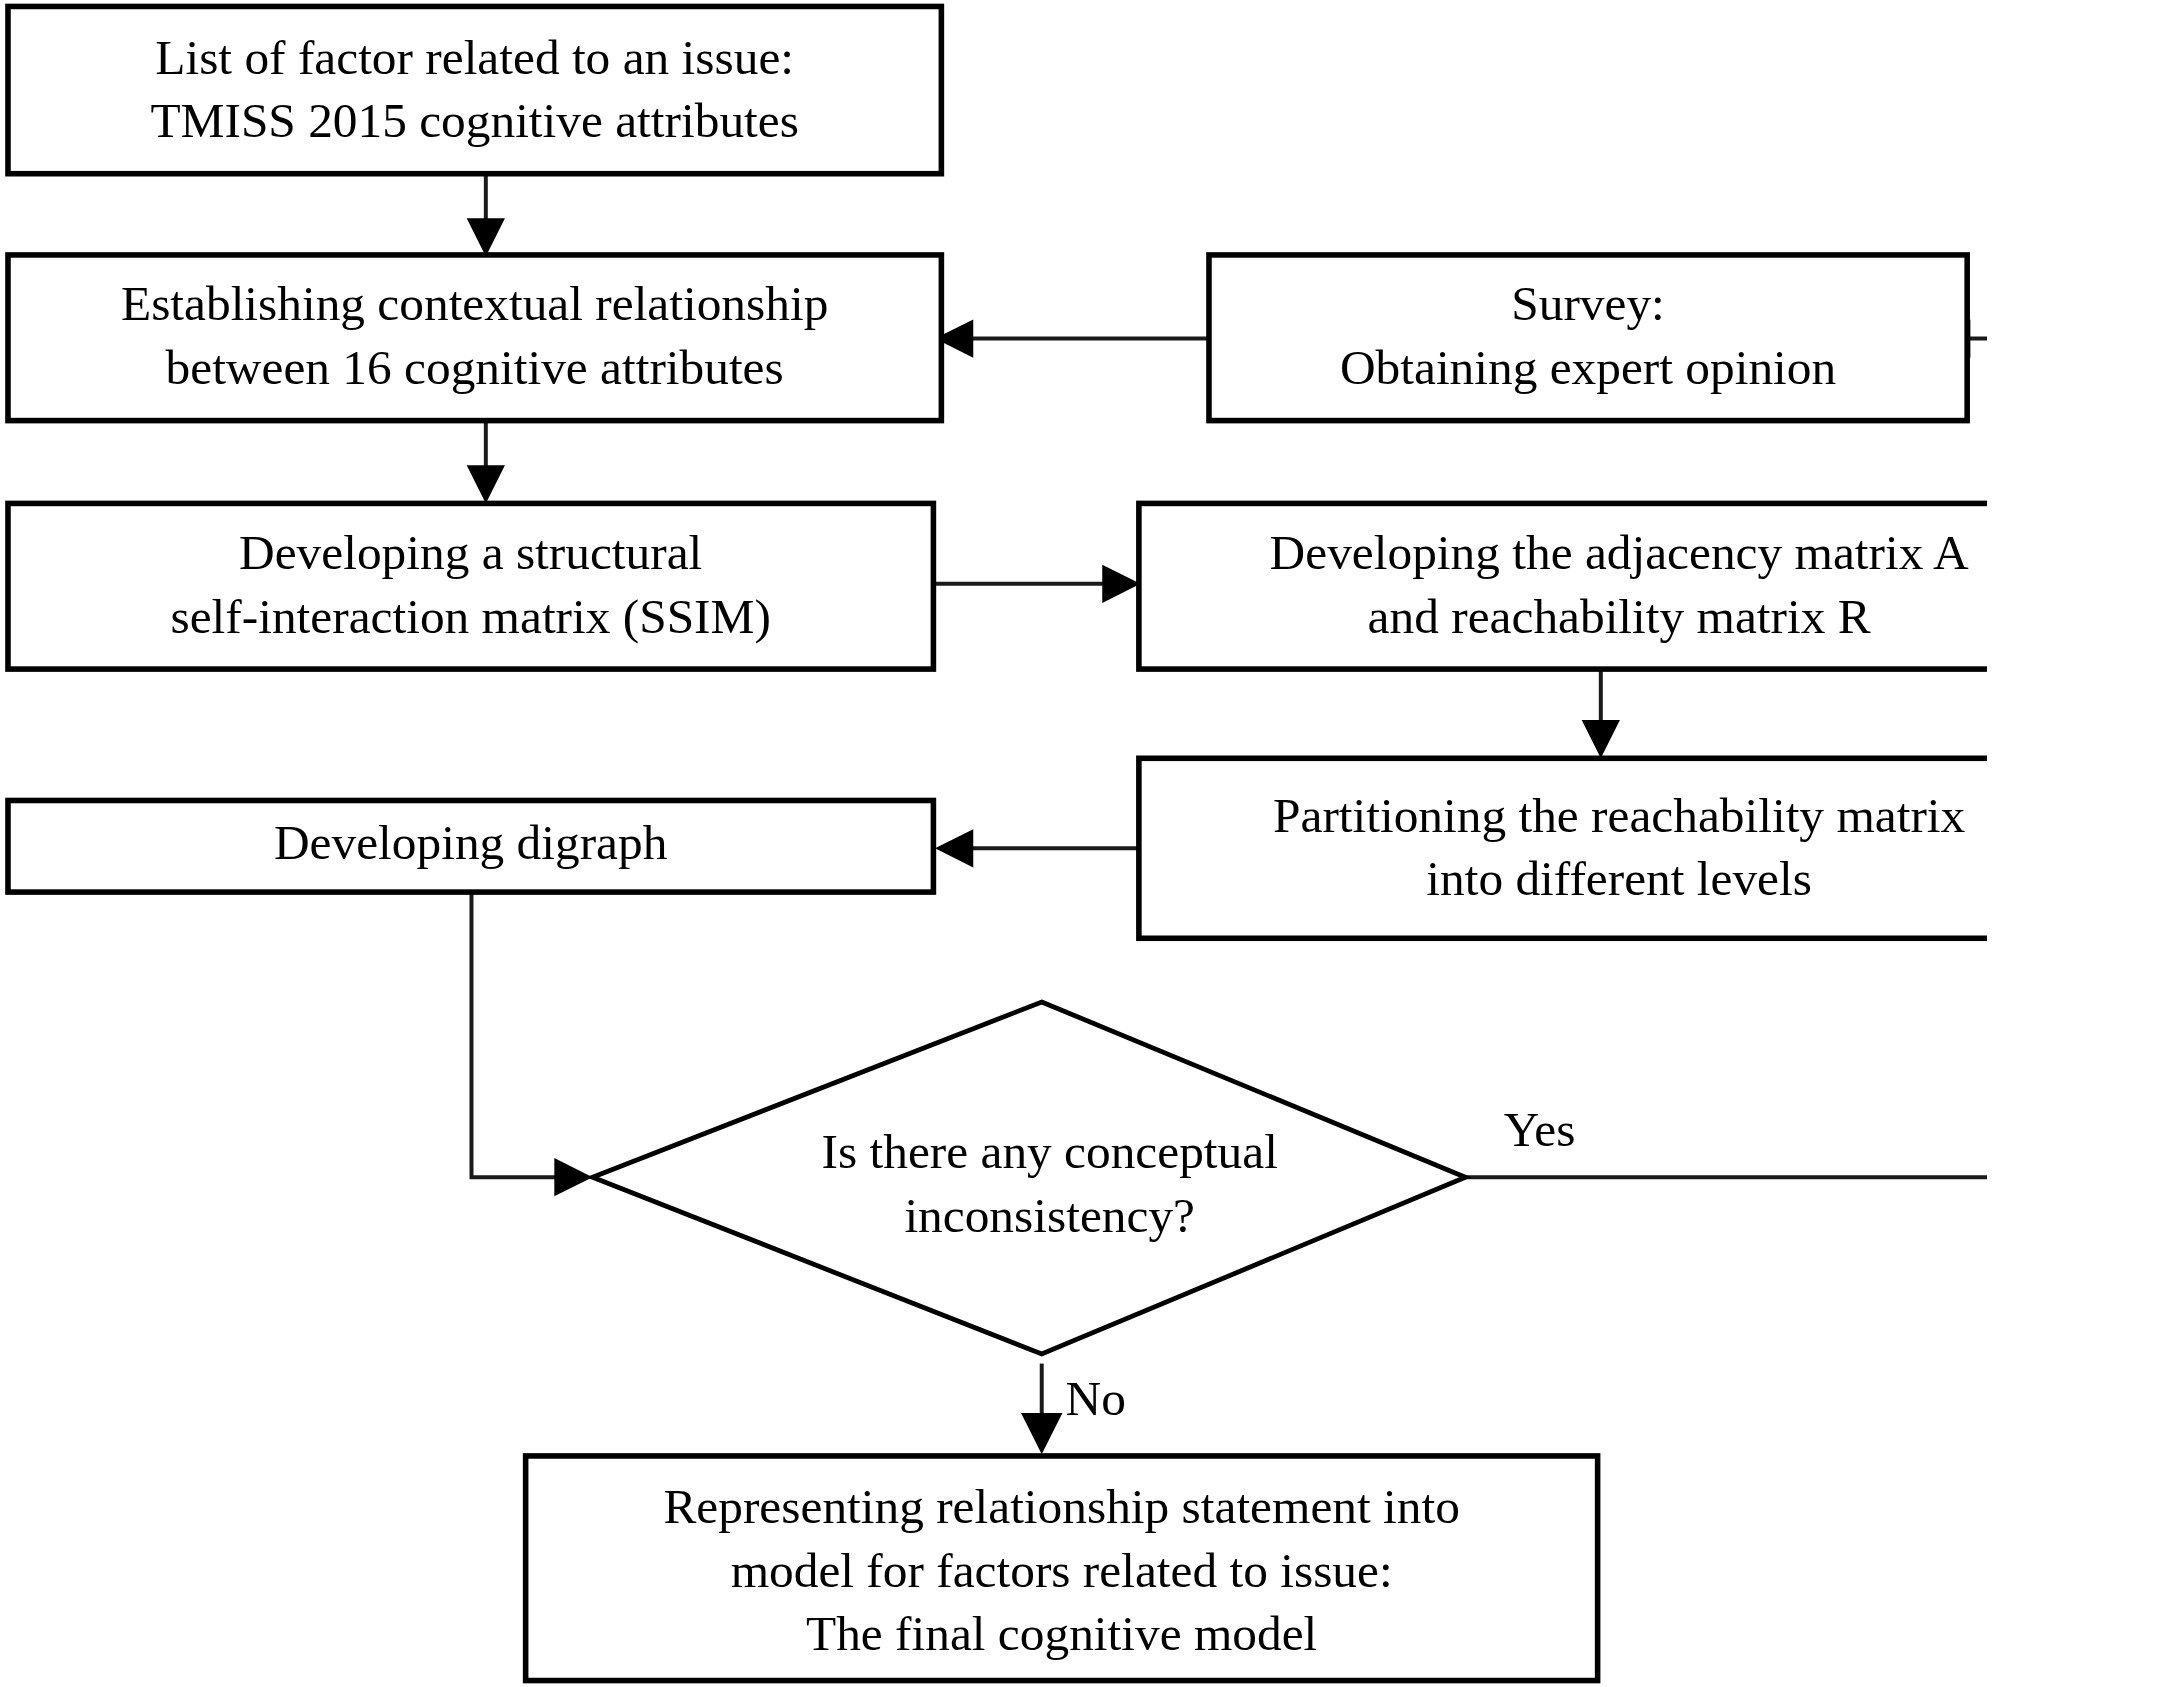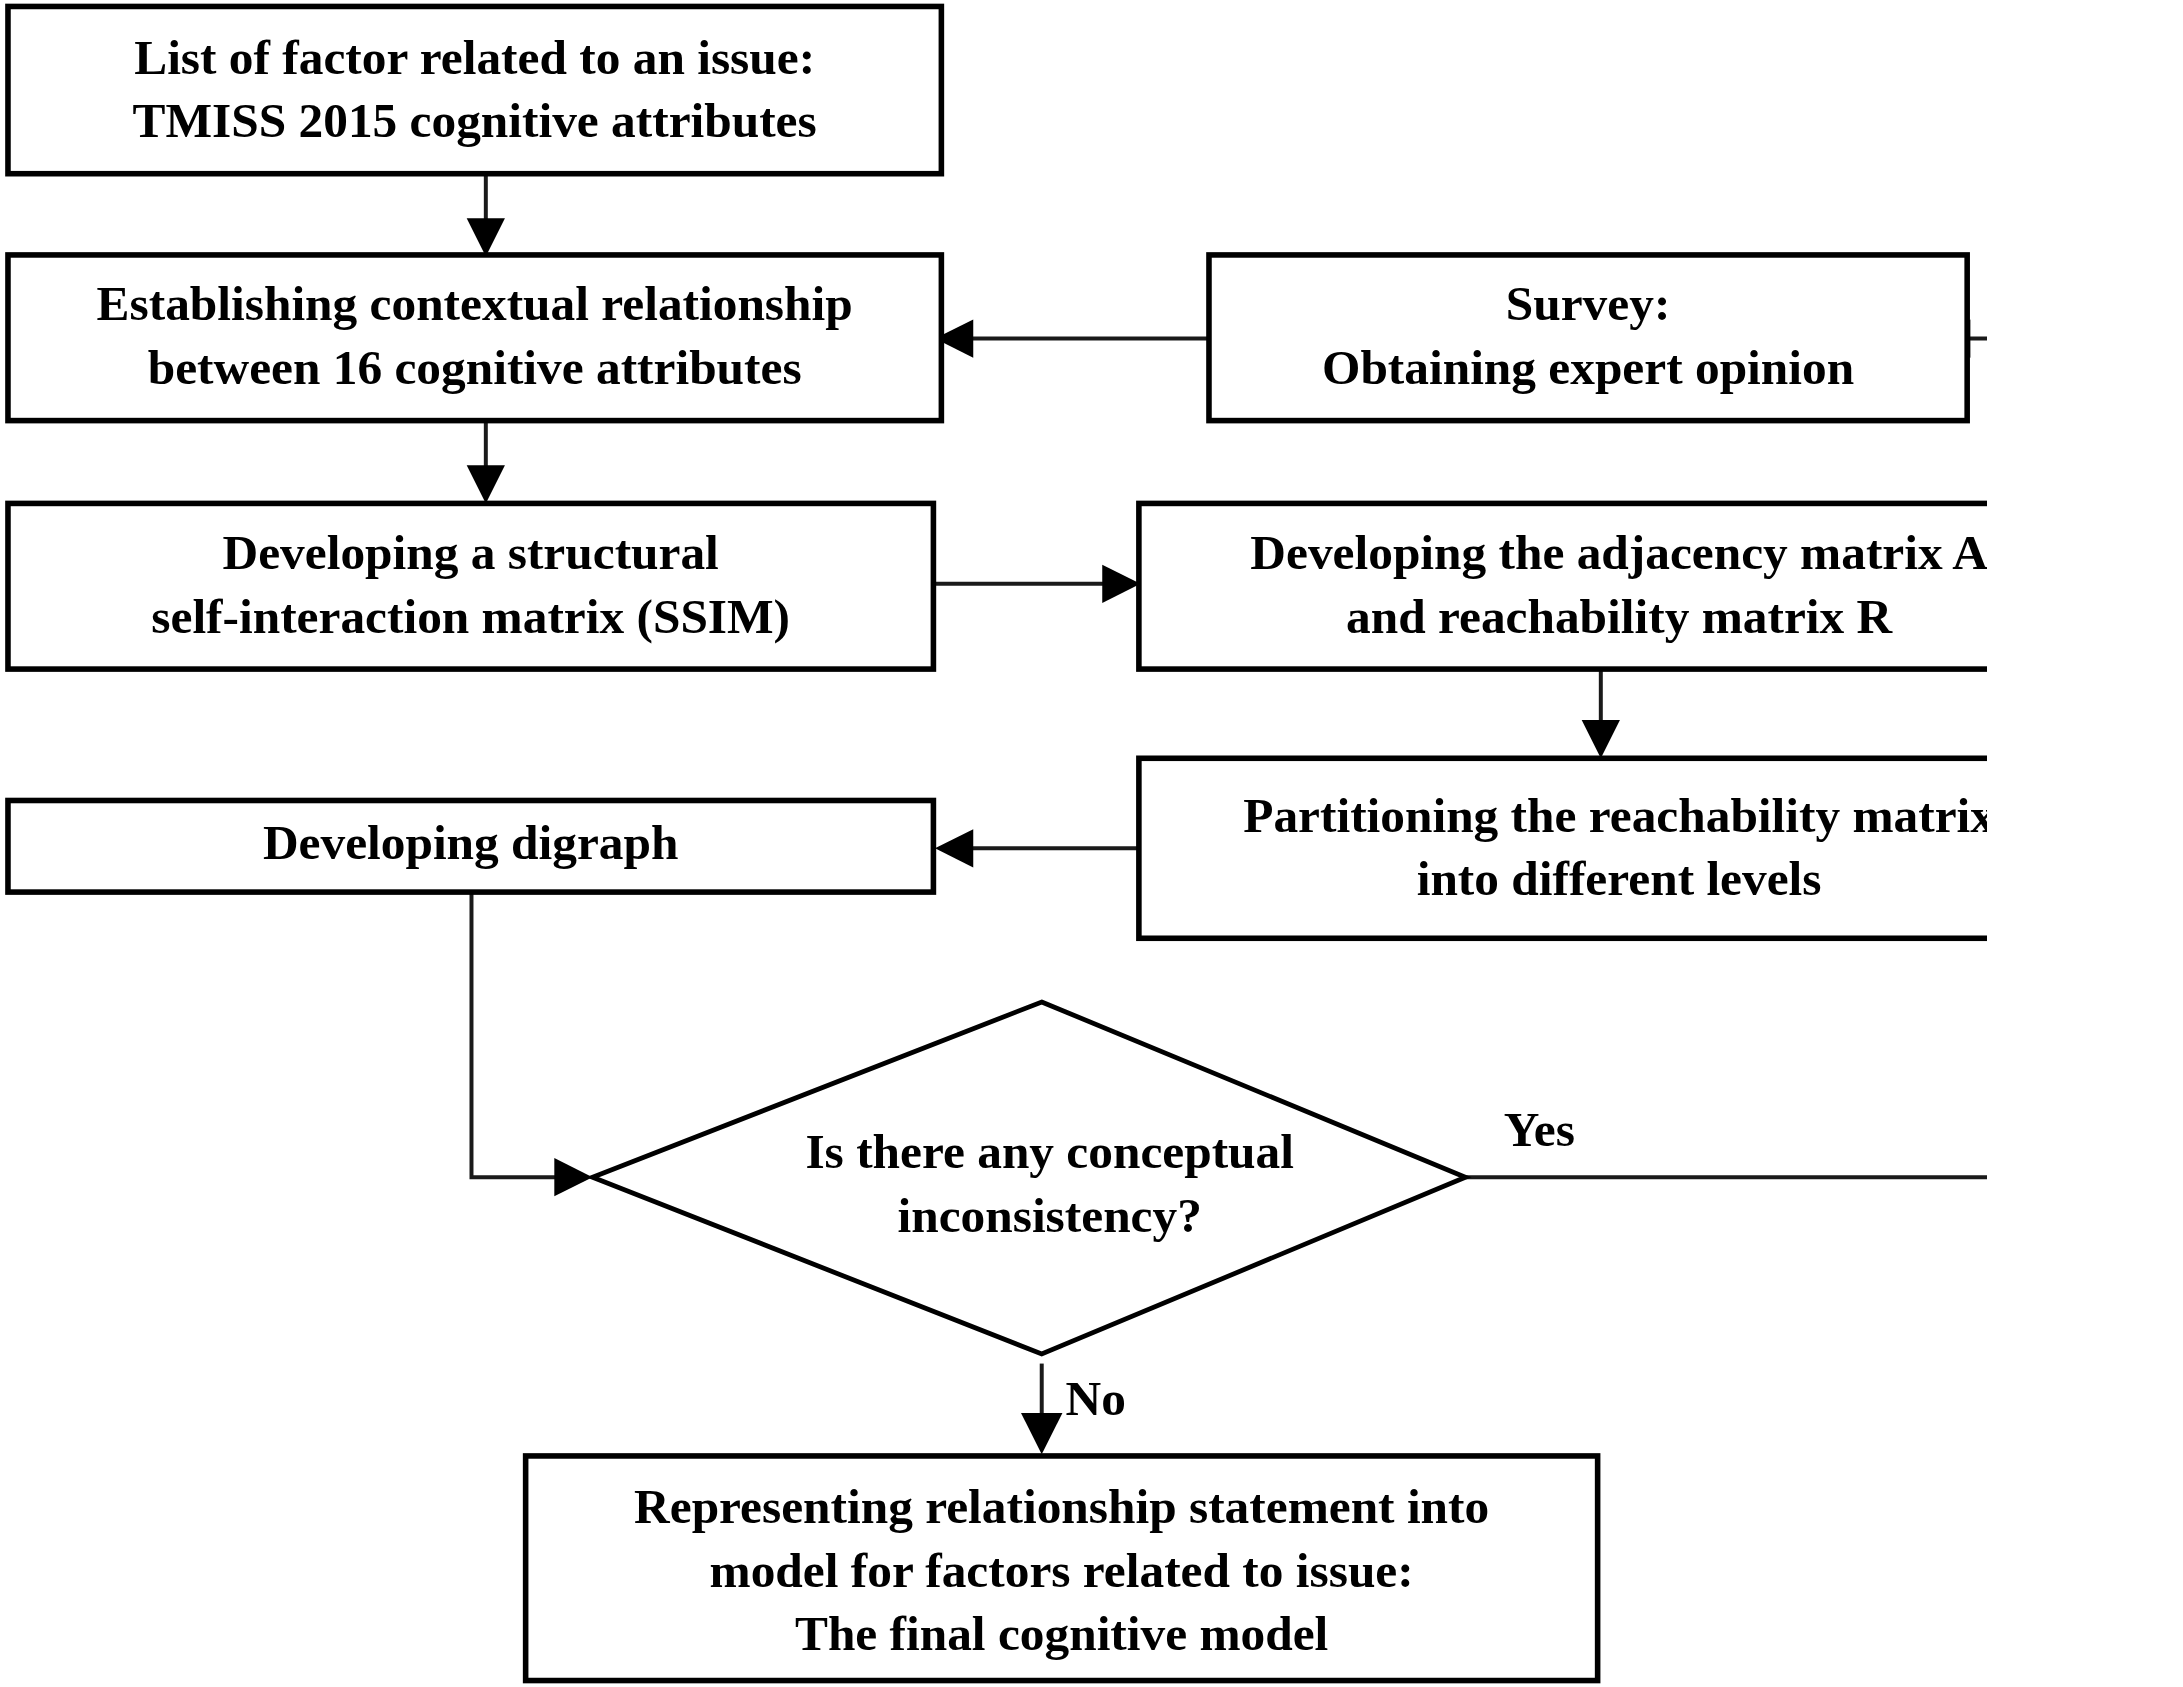--- a/index.html
+++ b/index.html
@@ -6,21 +6,20 @@
     margin: 0;
     padding: 0;
     background: #ffffff;
   }
   #canvas-wrap {
     position: relative;
     width: 1987px;
     height: 1687px;
     background: #ffffff;
     overflow: hidden;
-    font-weight: bold;
   }
   svg#flowchart {
     display: block;
     width: 2183px;
     height: 1687px;
   }
   .node-rect {
     fill: #ffffff;
     stroke: #000000;
     stroke-width: 7;

